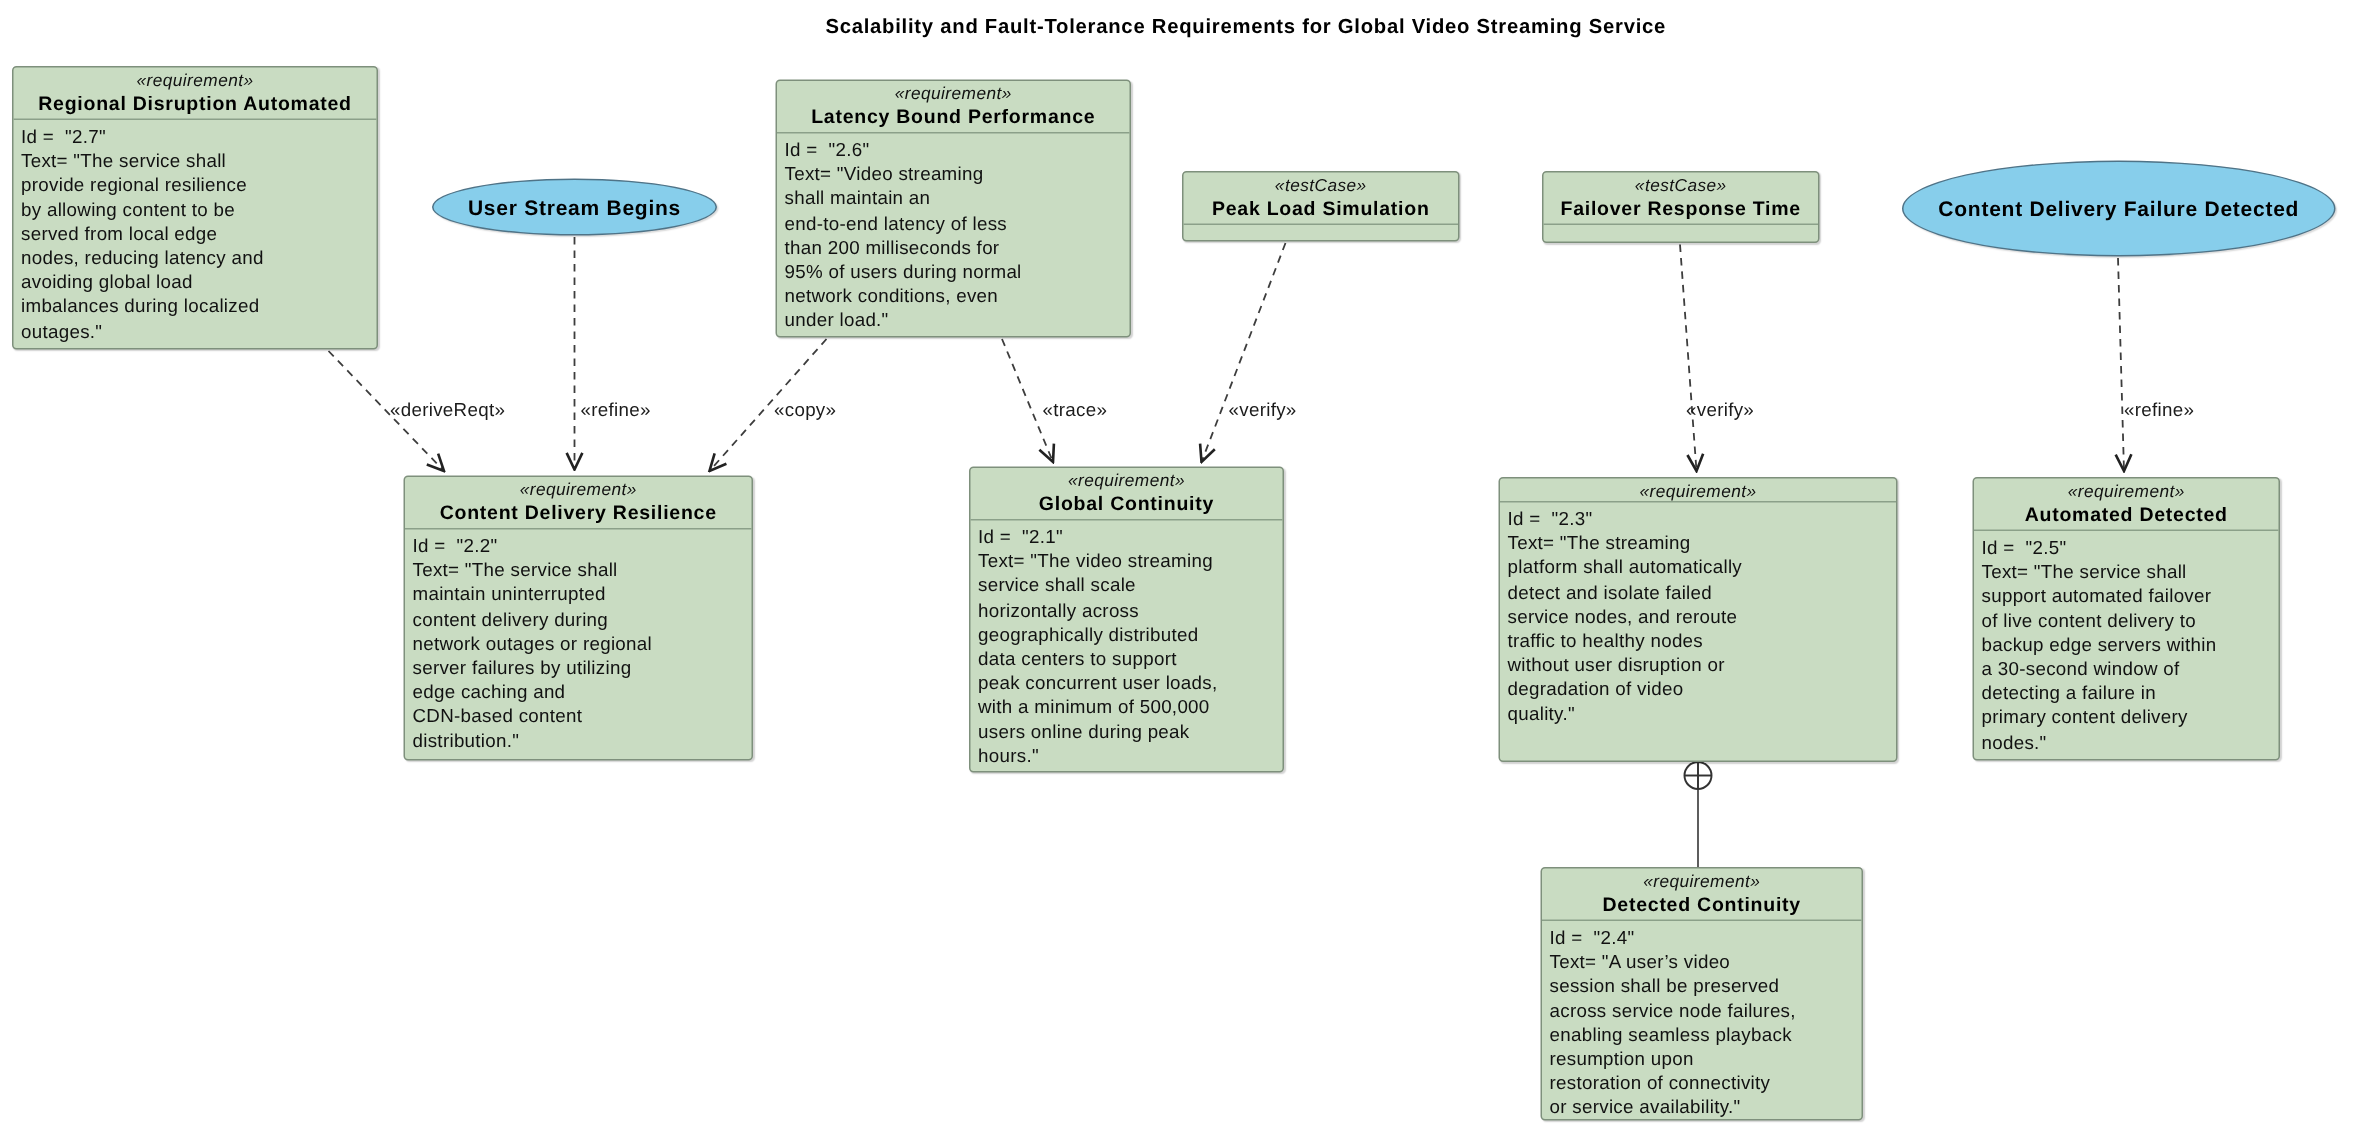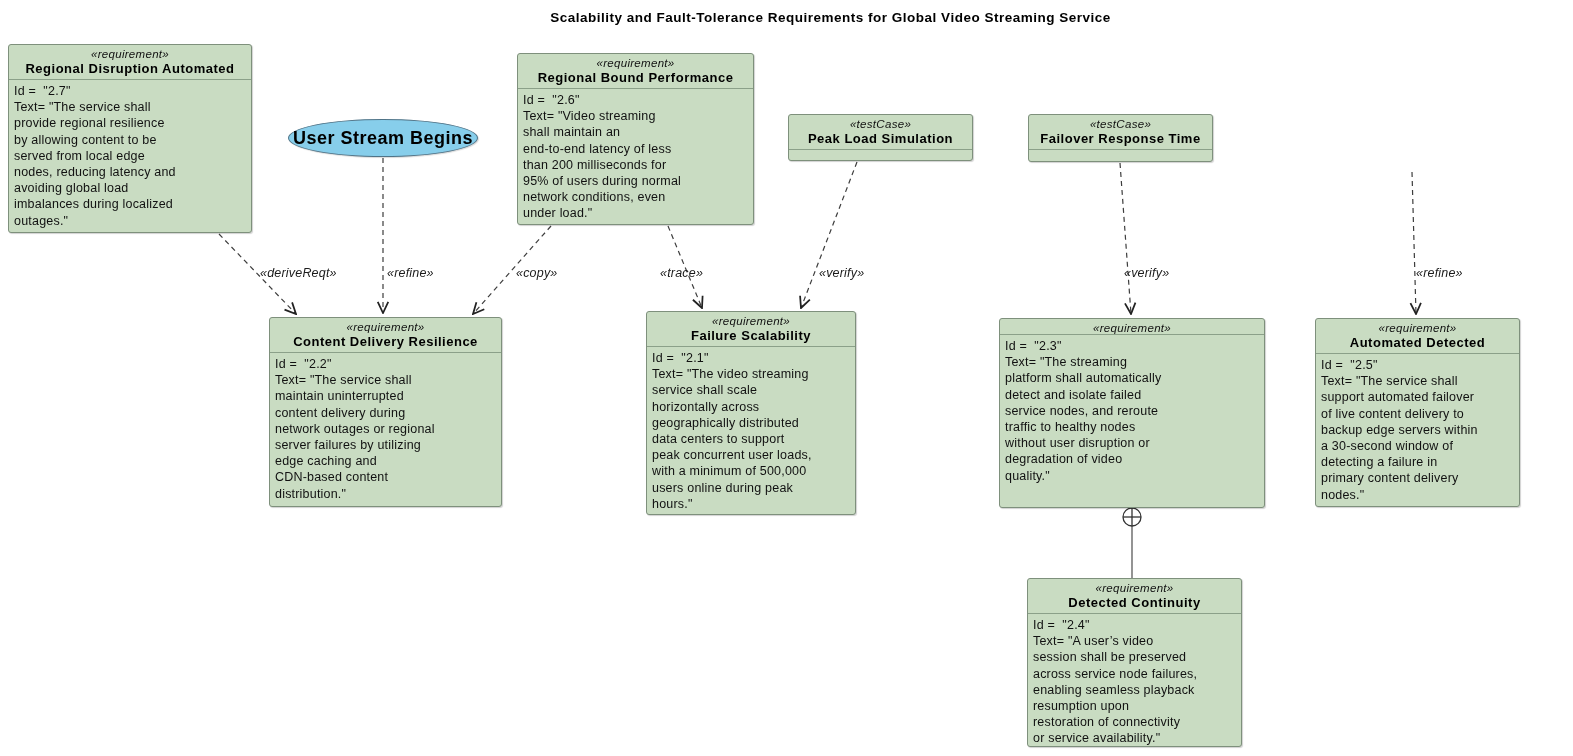--- a/index.html
+++ b/index.html
@@ -26,26 +26,26 @@
     letter-spacing:0.5px; padding:1px 2px 3px 2px; color:#000; white-space:nowrap;
   }
   .sep { border-top:1px solid #8ba089; height:0; }
   .rbody {
     padding:3px 5px; font-size:12.5px; line-height:16.2px;
     letter-spacing:0.2px; white-space:pre-wrap; color:#111;
   }
   .ellipse {
     background:#87ceeb; border:1.5px solid #4f7387; border-radius:50%;
     display:flex; align-items:center; justify-content:center;
-    font-weight:bold; font-size:18px; letter-spacing:0.5px; color:#000;
+    font-weight:bold; font-size:14px; letter-spacing:0.5px; color:#000;
     box-shadow:1px 1px 1px rgba(0,0,0,0.15); text-align:center;
   }
   .edge-label {
     position:absolute; z-index:3; font-size:12.5px; letter-spacing:0.2px;
-    color:#1b1b1b; white-space:nowrap;font-style:italic;
+    color:#1b1b1b; white-space:nowrap;
   }
 </style>
 </head>
 <body>
 
 <div class="canvas">
 
   <div class="diagram-title">Scalability and Fault-Tolerance Requirements for Global Video Streaming Service</div>
 
   <svg class="connectors" width="1573" height="756">
@@ -67,21 +67,21 @@
       <line x1="1132" y1="526" x2="1132" y2="578"></line>
       <circle cx="1132" cy="517" r="9" fill="#ffffff" stroke="#333333"></circle>
       <line x1="1123" y1="517" x2="1141" y2="517" stroke="#333333"></line>
       <line x1="1132" y1="508" x2="1132" y2="526" stroke="#333333"></line>
     </g>
   </svg>
 
   <span class="edge-label" style="left:260px; top:266px;">«deriveReqt»</span>
   <span class="edge-label" style="left:387px; top:266px;">«refine»</span>
   <span class="edge-label" style="left:516px; top:266px;">«copy»</span>
-  <span class="edge-label" style="left:660px; top:266px;">«trace»</span>
+  <span class="edge-label" style="left:695px; top:266px;">«trace»</span>
   <span class="edge-label" style="left:819px; top:266px;">«verify»</span>
   <span class="edge-label" style="left:1124px; top:266px;">«verify»</span>
   <span class="edge-label" style="left:1416px; top:266px;">«refine»</span>
 
   <div class="node req" style="left:8px; top:44px; width:244px; height:189px;">
     <div class="stype">«requirement»</div>
     <div class="rname">Regional Disruption Automated</div>
     <div class="sep"></div>
     <div class="rbody">Id =  "2.7"
 Text= "The service shall
@@ -93,21 +93,21 @@
 imbalances during localized
 outages."</div>
   </div>
 
   <div class="node ellipse" style="left:288px; top:119px; width:190px; height:38px;">
     <span>User Stream Begins</span>
   </div>
 
   <div class="node req" style="left:517px; top:53px; width:237px; height:172px;">
     <div class="stype">«requirement»</div>
-    <div class="rname">Regional Bound Performance</div>
+    <div class="rname">Latency Bound Performance</div>
     <div class="sep"></div>
     <div class="rbody">Id =  "2.6"
 Text= "Video streaming
 shall maintain an
 end-to-end latency of less
 than 200 milliseconds for
 95% of users during normal
 network conditions, even
 under load."</div>
   </div>
@@ -117,39 +117,42 @@
     <div class="rname">Peak Load Simulation</div>
     <div class="sep"></div>
   </div>
 
   <div class="node tc" style="left:1028px; top:114px; width:185px; height:48px;">
     <div class="stype">«testCase»</div>
     <div class="rname">Failover Response Time</div>
     <div class="sep"></div>
   </div>
 
+  <div class="node ellipse" style="left:1268px; top:107px; width:289px; height:64px;">
+    <span>Content Delivery Failure Detected</span>
+  </div>
 
   <div class="node req" style="left:269px; top:317px; width:233px; height:190px;">
     <div class="stype">«requirement»</div>
     <div class="rname">Content Delivery Resilience</div>
     <div class="sep"></div>
     <div class="rbody">Id =  "2.2"
 Text= "The service shall
 maintain uninterrupted
 content delivery during
 network outages or regional
 server failures by utilizing
 edge caching and
 CDN-based content
 distribution."</div>
   </div>
 
   <div class="node req" style="left:646px; top:311px; width:210px; height:204px;">
     <div class="stype">«requirement»</div>
-    <div class="rname">Failure Scalability</div>
+    <div class="rname">Global Continuity</div>
     <div class="sep"></div>
     <div class="rbody">Id =  "2.1"
 Text= "The video streaming
 service shall scale
 horizontally across
 geographically distributed
 data centers to support
 peak concurrent user loads,
 with a minimum of 500,000
 users online during peak

